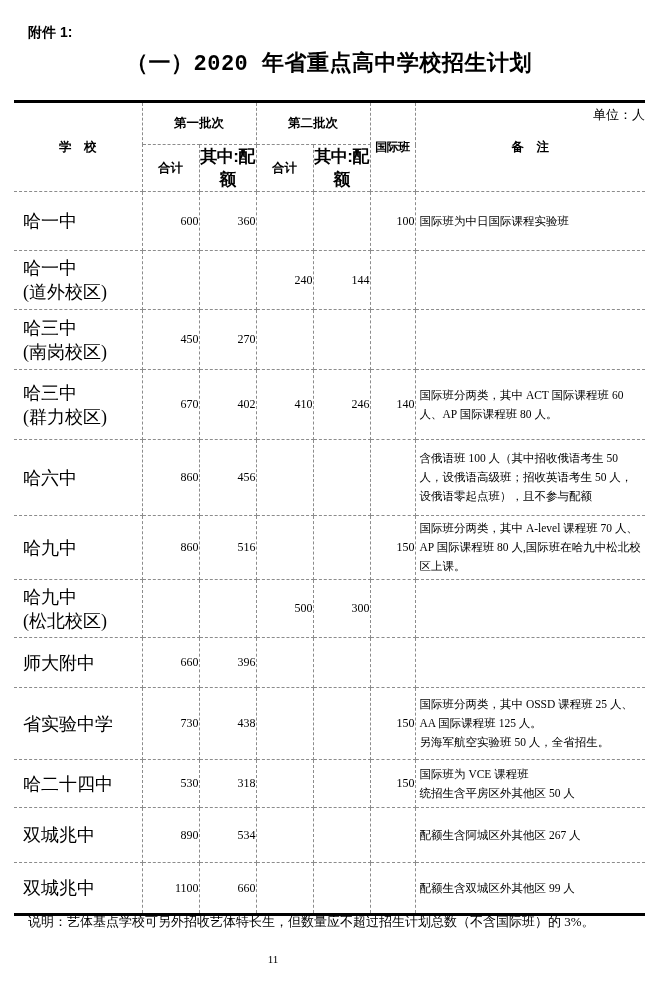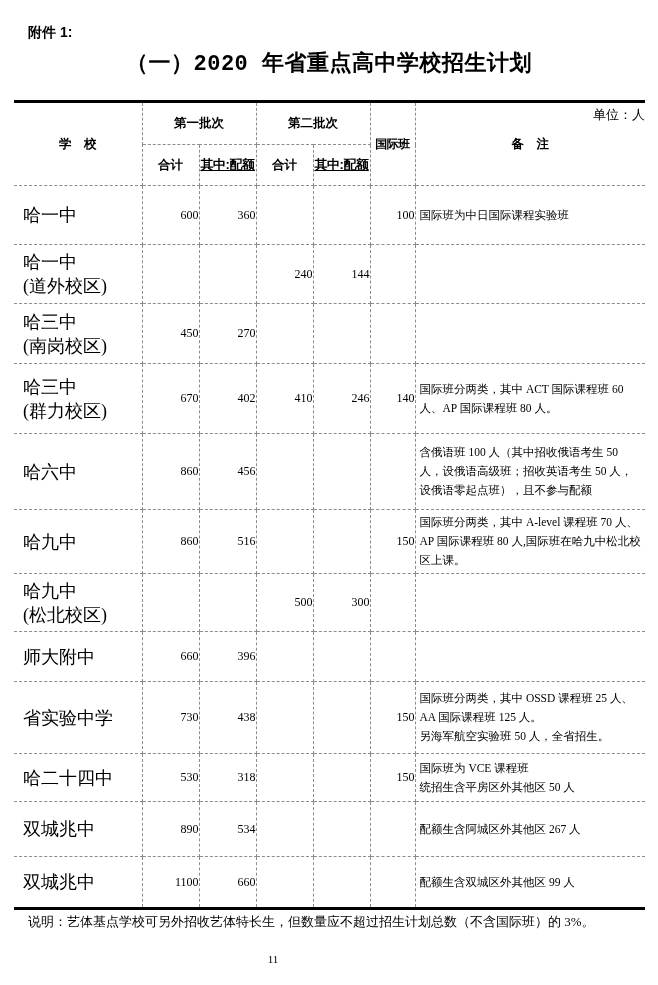--- a/index.html
+++ b/index.html
@@ -31,21 +31,21 @@
     border:1px dashed #8c8c8c;
     vertical-align:middle;
   }
   table.plan tr > *:first-child { border-left:none; }
   table.plan tr > *:last-child  { border-right:none; }
 
   th {
     font-family:"Liberation Sans","DejaVu Sans",sans-serif;
     font-weight:bold; font-size:12.5px; text-align:center; color:#000;
   }
-  th.quota-h { font-size:13px; letter-spacing:-0.5px;text-decoration:underline; }
+  th.quota-h { font-size:17px; letter-spacing:-0.5px; }
   th.intl-h  { font-size:12px; letter-spacing:-0.5px; }
 
   td { font-size:12.5px; color:#000; }
   td.school {
     text-align:left; padding-left:9px;
     white-space:pre-line; line-height:24px; font-size:18px;
   }
   td.num { text-align:right; font-size:12px; }
   td.remark {
     text-align:left; font-size:11.5px; line-height:19px;

